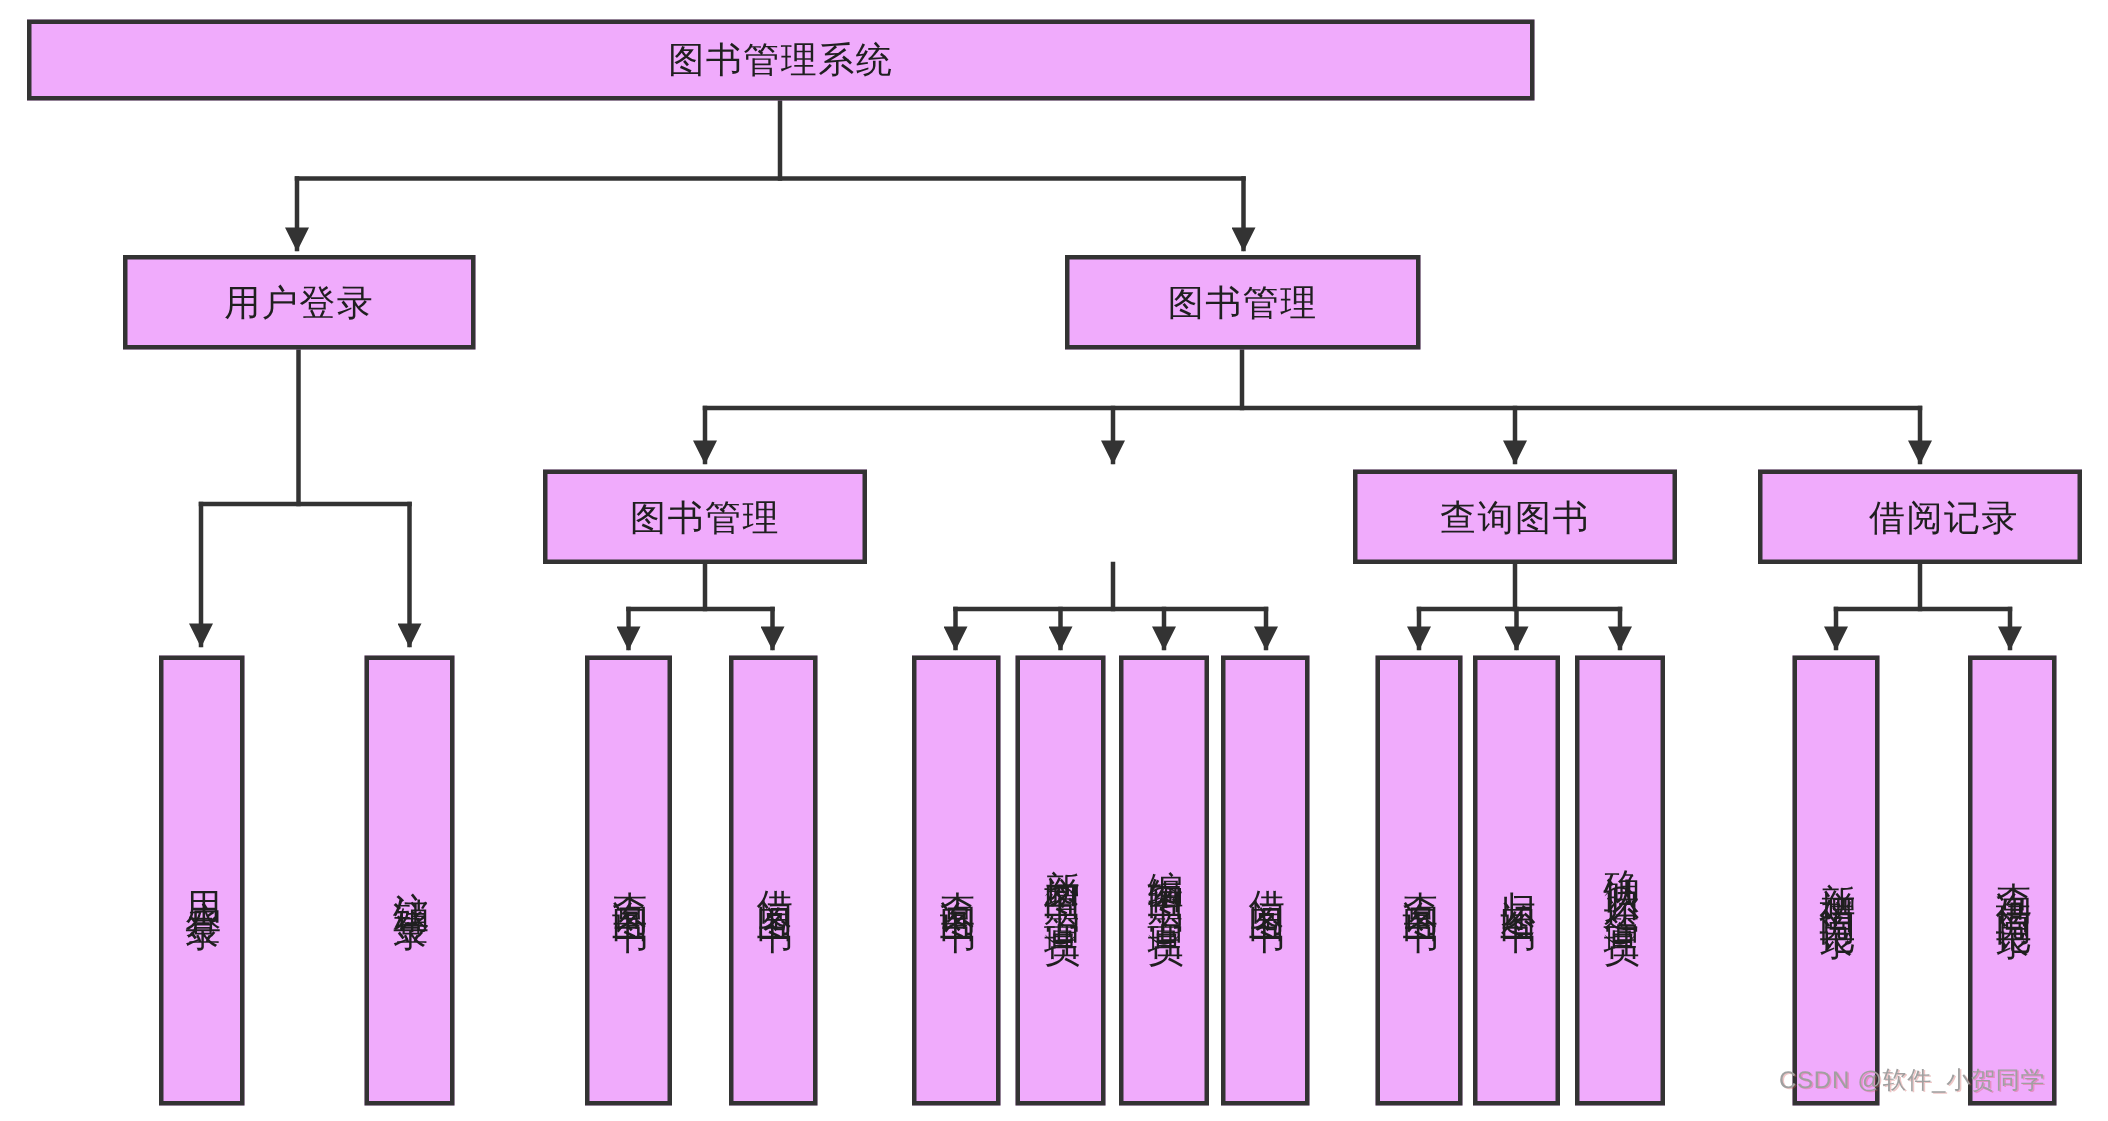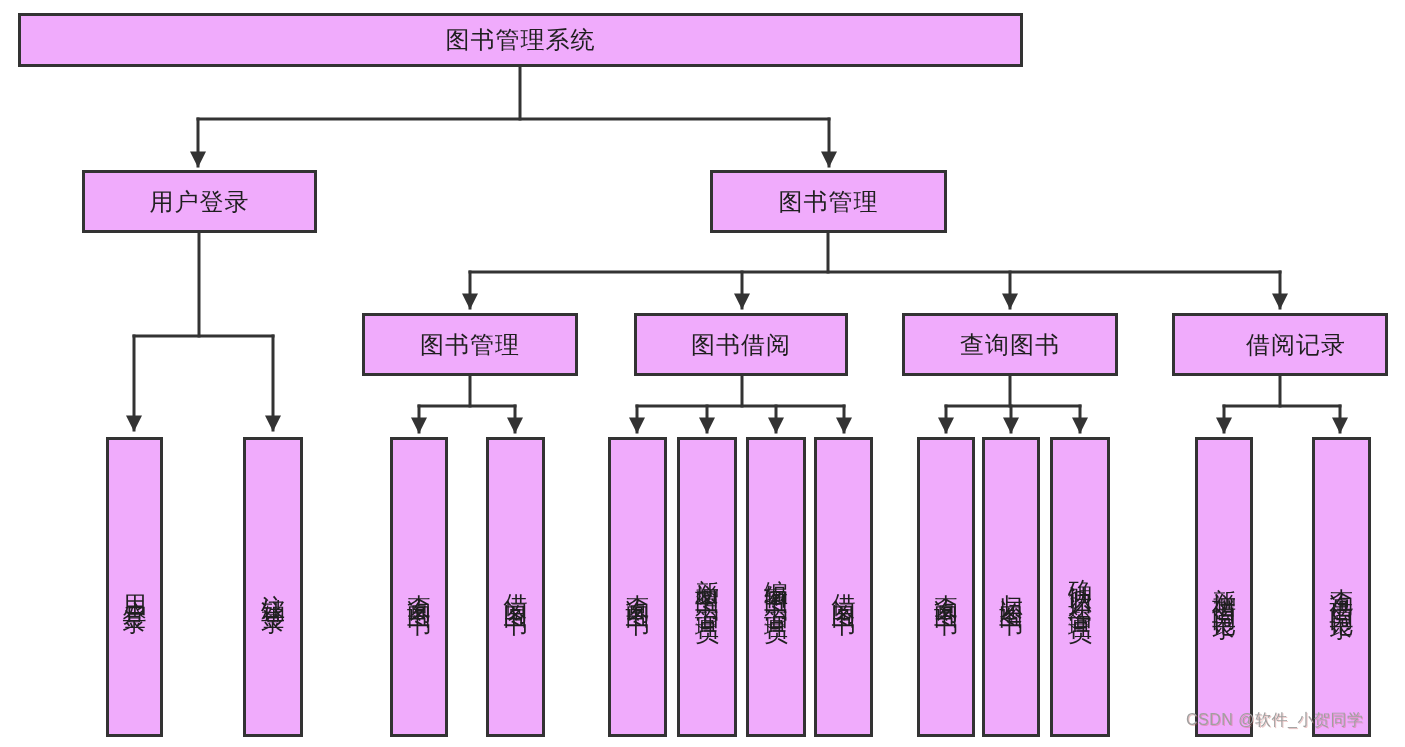--- a/index.html
+++ b/index.html
@@ -110,23 +110,20 @@
   <div class="node n-user-login">
     <span class="h-label">用户登录</span>
   </div>
   <div class="node n-book-mgmt">
     <span class="h-label">图书管理</span>
   </div>
 
   <div class="node n-recommend">
     <span class="h-label">图书管理</span>
   </div>
-  <div class="node n-borrow">
-    <span class="h-label">图书借阅</span>
-  </div>
   <div class="node n-current">
     <span class="h-label">查询图书</span>
   </div>
   <div class="node n-records">
     <span class="h-label">借阅记录</span>
   </div>
 
   <div class="node tall n-leaf-login">
     <span class="v-label">用户登录</span>
   </div>

